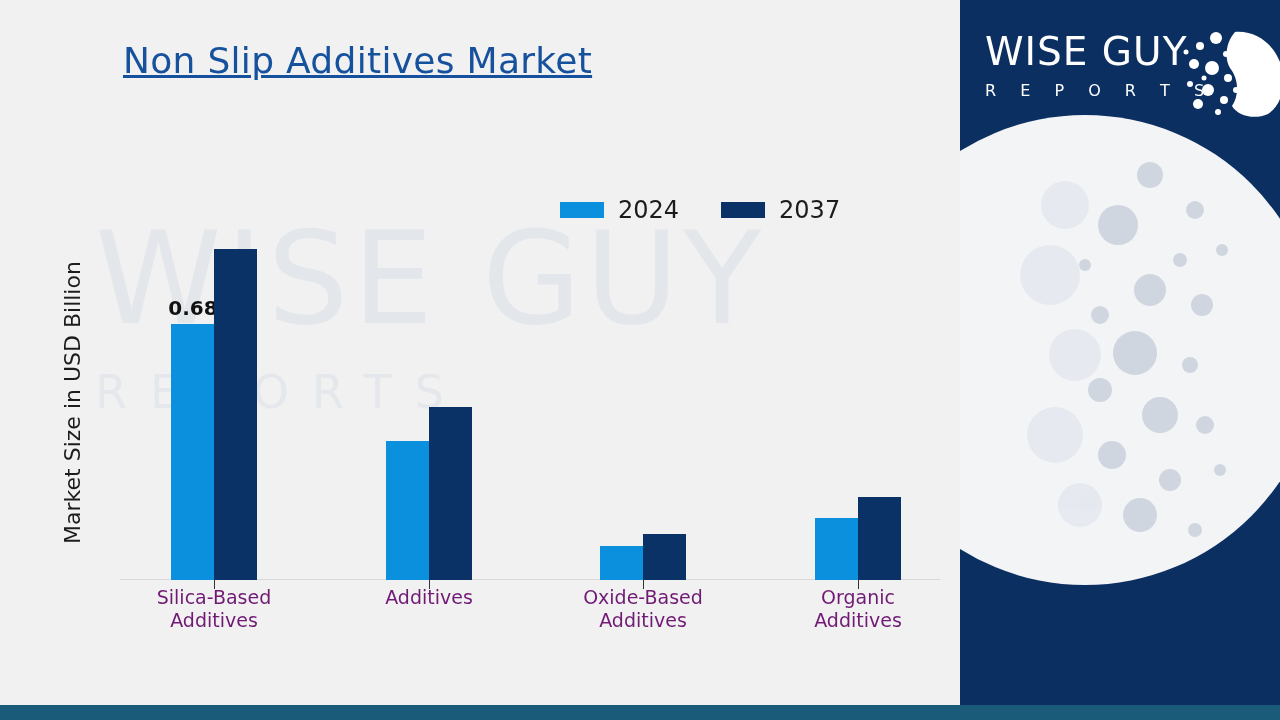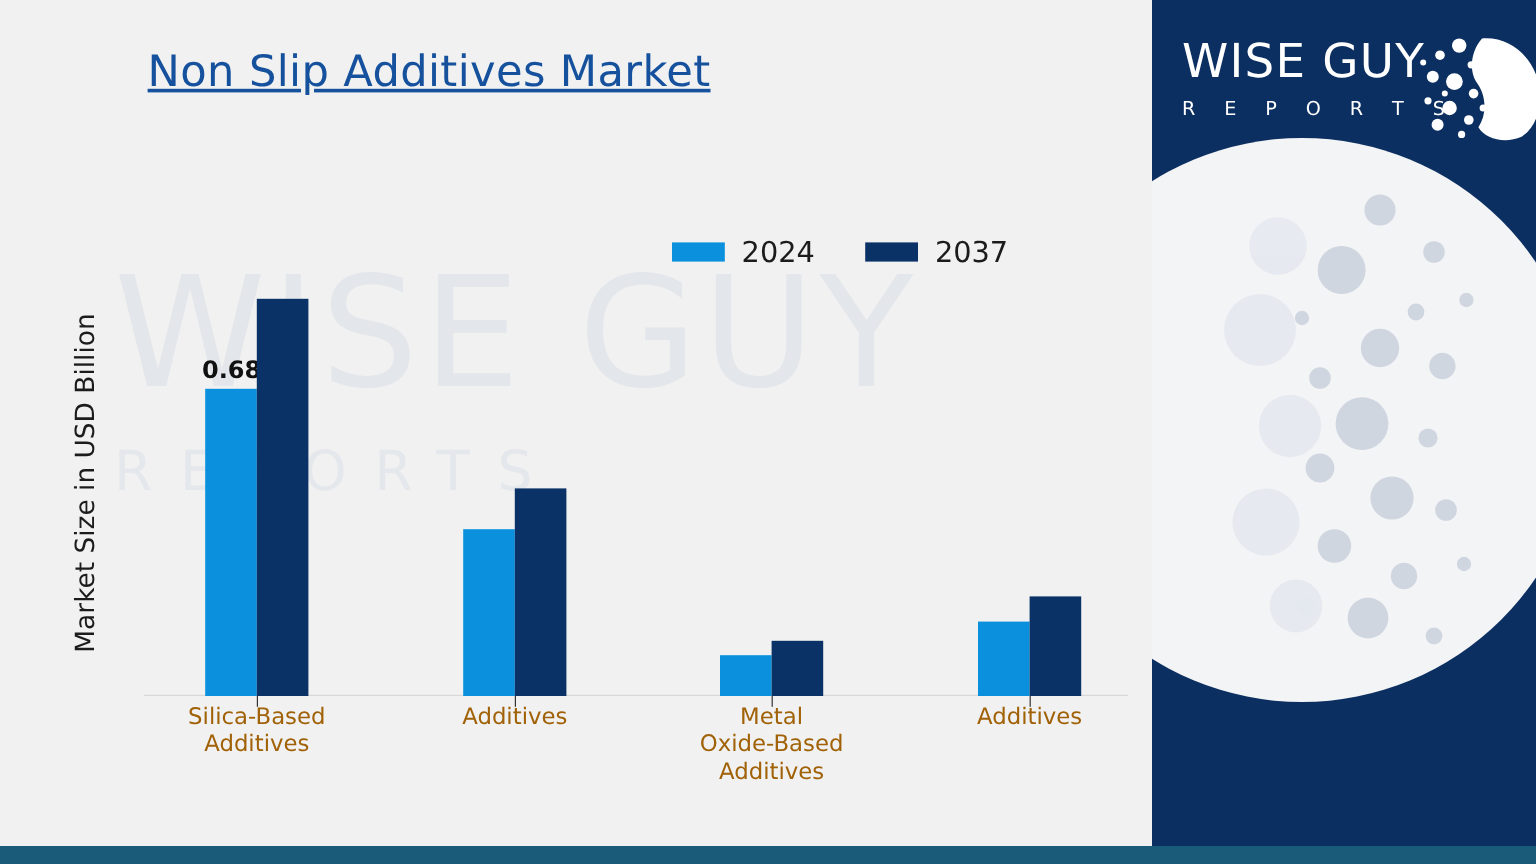--- a/index.html
+++ b/index.html
@@ -193,21 +193,21 @@
     height: 9px;
     background: #333333;
   }
   .cat-label {
     position: absolute;
     top: 416px;
     left: -77px;
     width: 240px;
     text-align: center;
     font-size: 19px;
-    color: #a16207;
+    color: #701a75;
     line-height: 1.22;
   }
 
   
   .legend {
     position: absolute;
     left: 560px;
     top: 196px;
     display: flex;
     align-items: center;
@@ -348,30 +348,30 @@
             <div class="tick"></div>
             <div class="cat-label">
               <div>Additives</div>
             </div>
           </div>
           <div class="bar-group" style="left: 480px;">
             <div class="bar s2024" style="height: 33.8532px; background: rgb(11, 144, 222);"></div>
             <div class="bar s2032" style="height: 46.2661px; background: rgb(11, 50, 102);"></div>
             <div class="tick"></div>
             <div class="cat-label">
-              <div>Metal</div>
               <div>Oxide-Based</div>
               <div>Additives</div>
             </div>
           </div>
           <div class="bar-group" style="left: 695px;">
             <div class="bar s2024" style="height: 62.0642px; background: rgb(11, 144, 222);"></div>
             <div class="bar s2032" style="height: 83.5046px; background: rgb(11, 50, 102);"></div>
             <div class="tick"></div>
             <div class="cat-label">
+              <div>Organic</div>
               <div>Additives</div>
             </div>
           </div>
         </div>
     </div>
   </div>
 
   <div class="bottom-bar"></div>
 </div>
 

